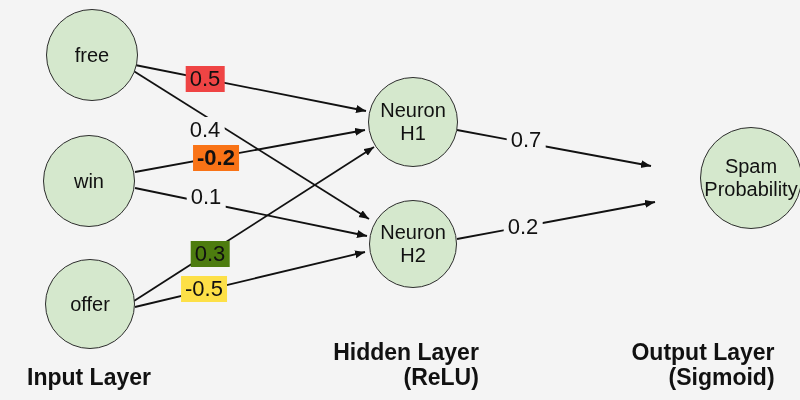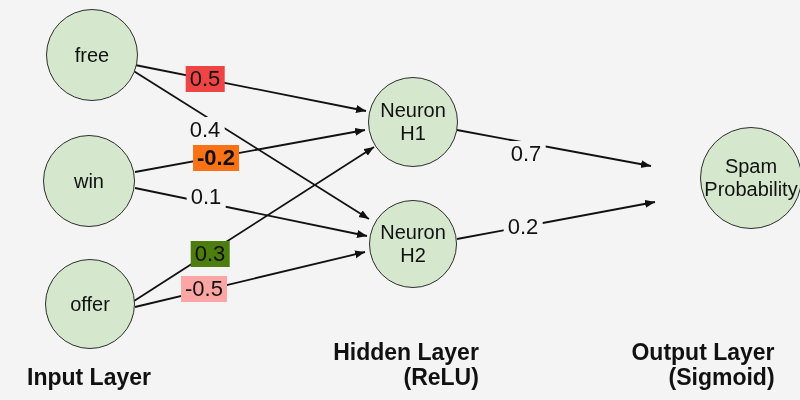--- a/index.html
+++ b/index.html
@@ -70,22 +70,22 @@
 <div class="node" style="left: 652px; top: 127px; height: 102px; width: 102px; background: rgb(213, 232, 205); border-color: rgb(45, 45, 45); margin-left: 48px;">
   <span>Spam</span>
   <span>Probability</span>
 </div>
 
 <span class="weight" style="left: 205px; top: 79px; background: #ef4444;">0.5</span>
 <span class="weight" style="left: 205px; top: 130px; background: rgb(244, 244, 244);">0.4</span>
 <span class="weight" style="left: 216px; top: 158px; background: #f97316; font-weight: bold;">-0.2</span>
 <span class="weight" style="left: 206px; top: 197px; background: rgb(244, 244, 244);">0.1</span>
 <span class="weight" style="left: 210px; top: 254px; background: #4d7c0f;">0.3</span>
-<span class="weight" style="left: 204px; top: 289px; background: #fca5a5;">-0.5</span>
-<span class="weight" style="left: 526px; top: 140px; background: rgb(244, 244, 244); margin-top: 14px;">0.7</span>
+<span class="weight" style="left: 204px; top: 289px; background: #fde047;">-0.5</span>
+<span class="weight" style="left: 526px; top: 140px; background: rgb(244, 244, 244);">0.7</span>
 <span class="weight" style="left: 523px; top: 227px; background: rgb(244, 244, 244);">0.2</span>
 
 <div class="layer-label" style="left: 89px; top: 365px;">
   <span>Input Layer</span>
 
 </div>
 <div class="layer-label" style="left: 406px; top: 340px;">
   <span>Hidden Layer</span>
   <span>(ReLU)</span>
 </div>

